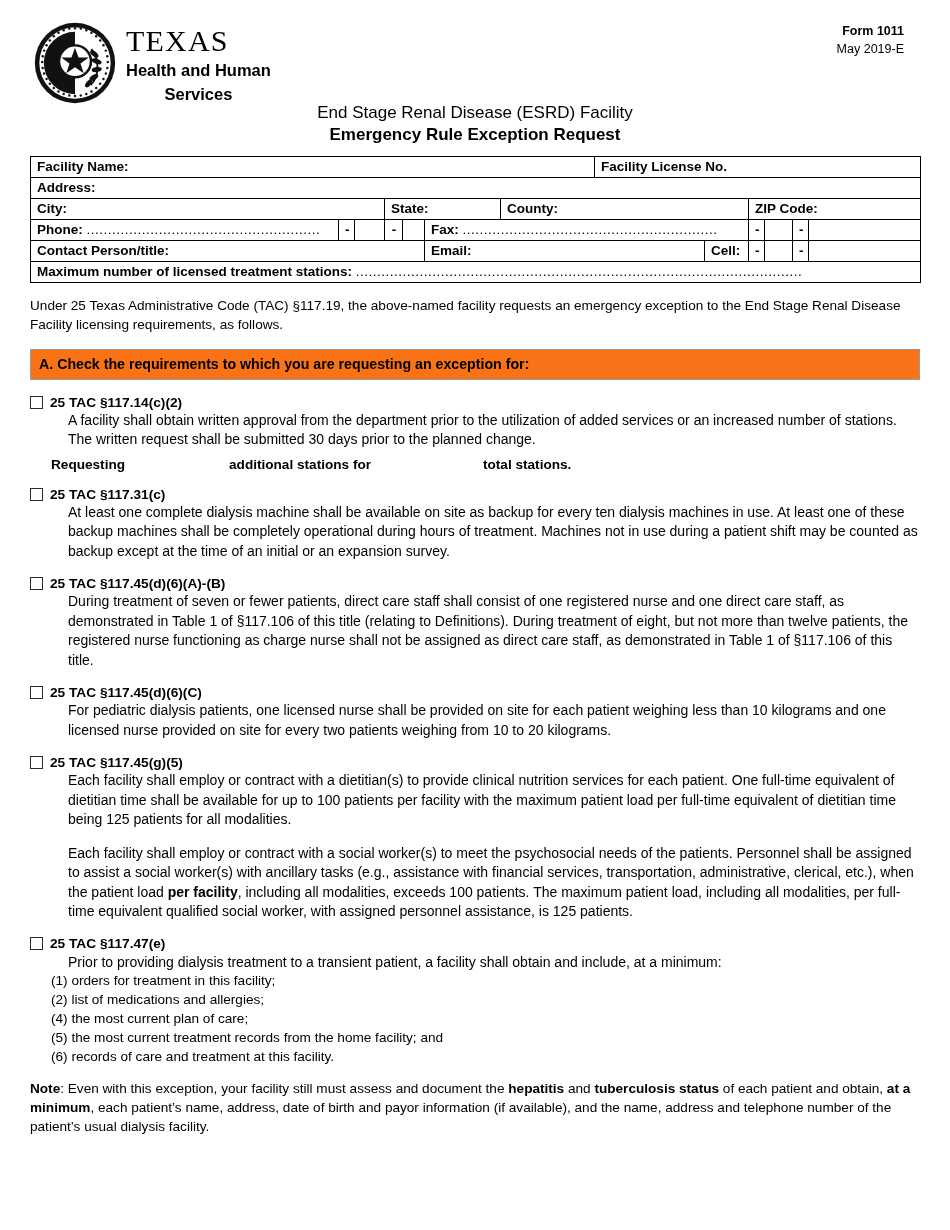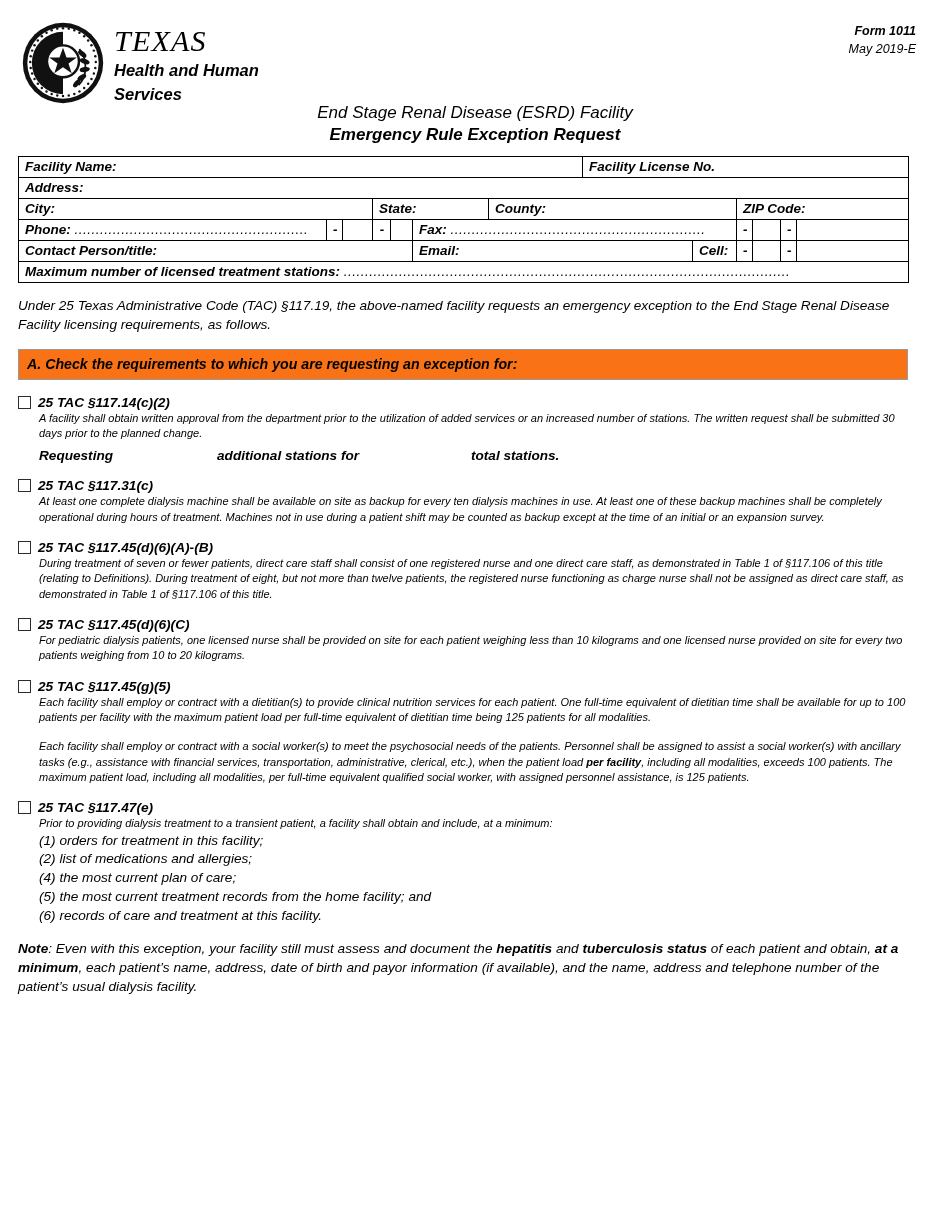--- a/index.html
+++ b/index.html
@@ -6,21 +6,21 @@
   html, body { margin: 0; padding: 0; }
   body {
     width: 950px;
     height: 1230px;
     background: #ffffff;
     font-family: "Liberation Sans", sans-serif;
     color: #000000;
     position: relative;
     overflow: hidden;
   }
-  .page { padding: 0 18px; position: relative; font-style: italic; }
+  .page { padding: 0 30px; position: relative; }
 
   
   .header {
     position: relative;
     height: 108px;
     padding-top: 22px;
   }
   .logo-block {
     position: absolute;
     left: 4px;
@@ -41,20 +41,21 @@
     font-weight: 400;
     display: block;
   }
   .logo-sub {
     font-family: "Liberation Sans", sans-serif;
     font-size: 16.5px;
     font-weight: 700;
     display: block;
     margin-top: 4px;
     line-height: 1.22;
+    text-align: center;
   }
   .form-meta {
     position: absolute;
     right: 16px;
     top: 22px;
     text-align: right;
     font-size: 12.5px;
     line-height: 1.45;
   }
   .form-meta .fm-no { font-weight: 700; display: block; }
@@ -118,22 +119,22 @@
   .cbox {
     width: 13px; height: 13px;
     border: 1px solid #2b2b2b;
     background: #fff;
     flex: 0 0 13px;
     margin-top: 2px;
     margin-right: 7px;
   }
   .item-title { font-size: 13.7px; font-weight: 700; line-height: 1.25; }
   .item-body {
-    margin-left: 21px;
-    font-size: 11px;
+    margin-left: 38px;
+    font-size: 14px;
     line-height: 1.39;
   }
   .fill-line { margin-left: 21px; margin-top: 7px; font-size: 13.6px; font-weight: 700; }
   .fill-line .gap { display: inline-block; width: 104px; }
   .fill-line .gap2 { display: inline-block; width: 112px; }
 
   .numlist { margin-left: 21px; font-size: 13.6px; line-height: 1.39; }
   .numlist .nl { display: block; }
   .numlist .nl.indent-wrap { text-indent: 0; padding-left: 22px; }
 

